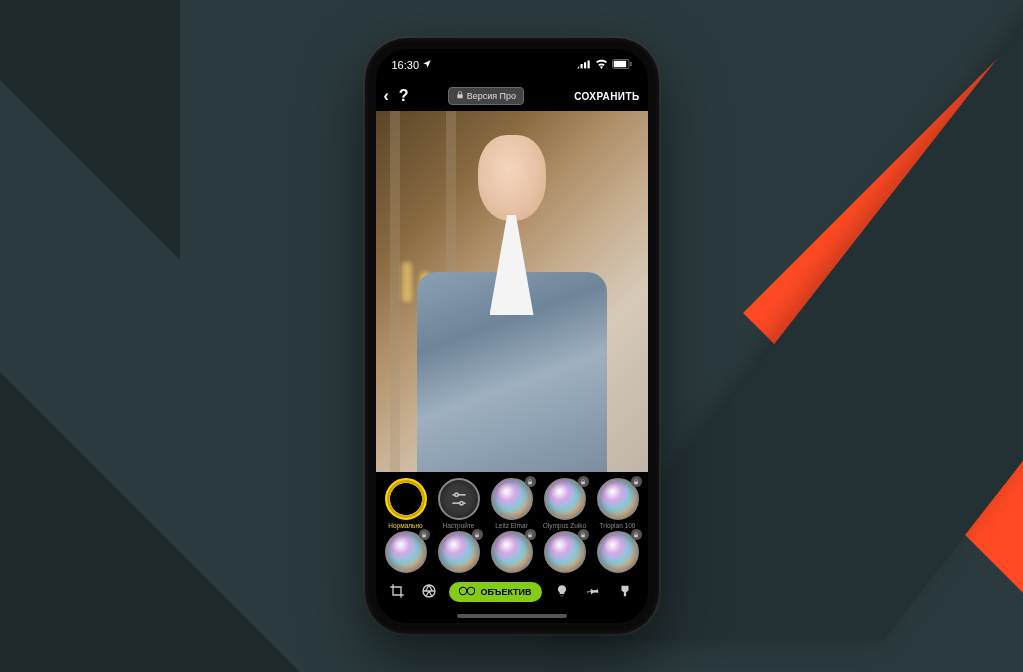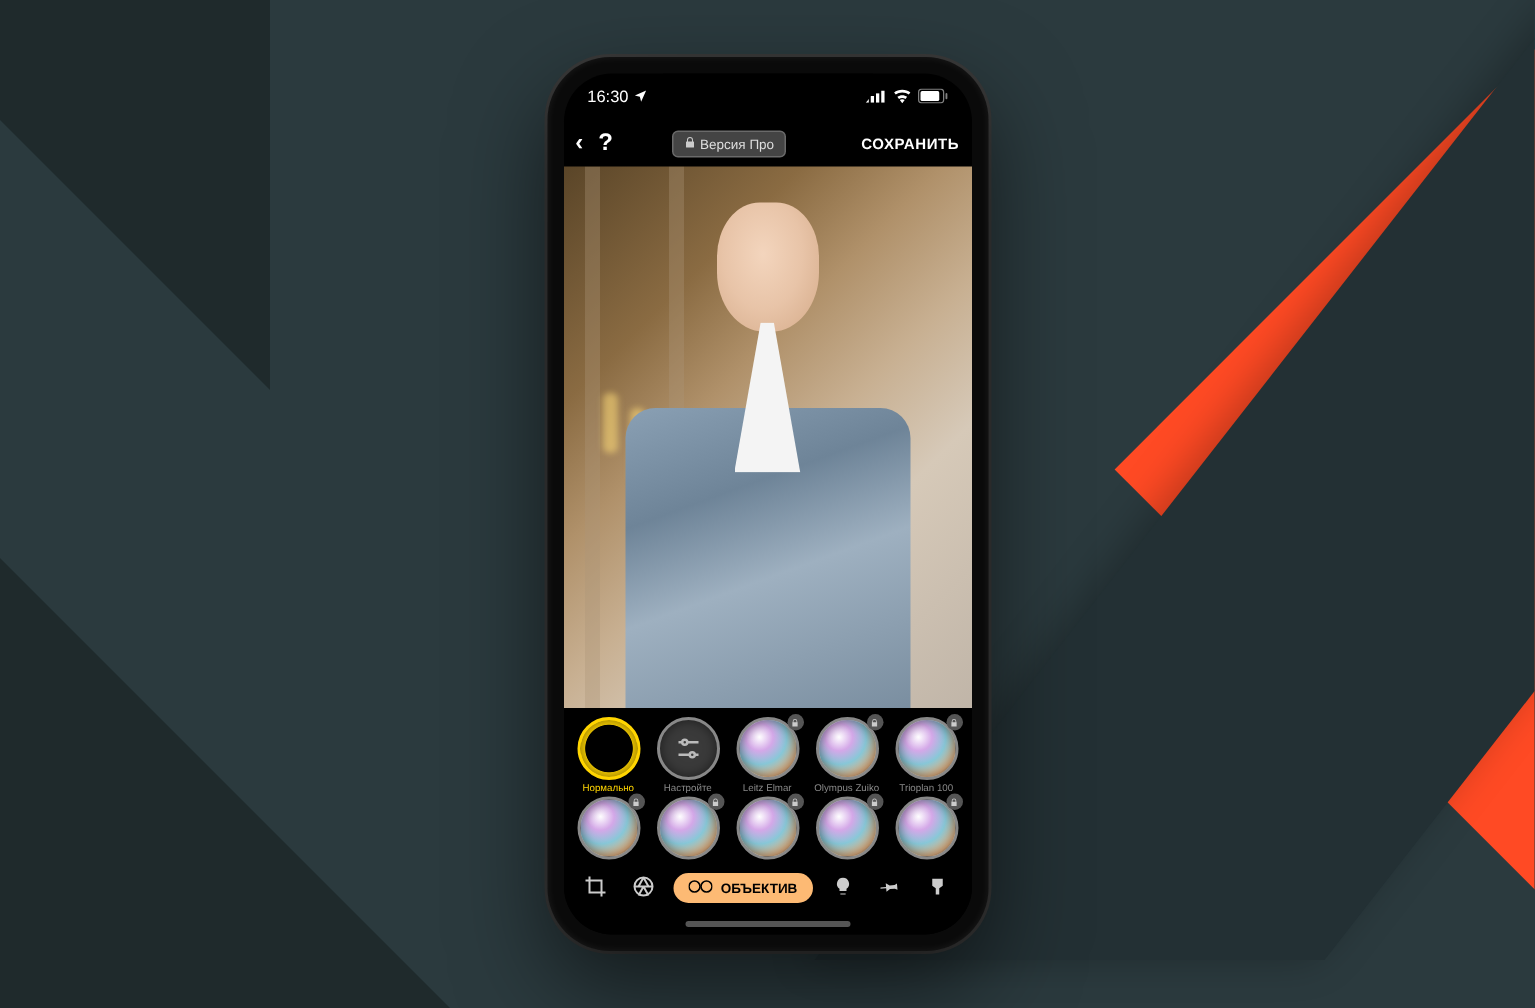--- a/index.html
+++ b/index.html
@@ -184,21 +184,21 @@
 .toolbar {
   height: 34px;
   display: flex;
   align-items: center;
   justify-content: space-around;
   padding: 0 6px;
   background: #000;
 }
 .tool-icon { color: #ccc; font-size: 14px; width: 24px; text-align: center; }
 .lens-pill {
-  background: #fdba74;
+  background: #84cc16;
   color: #000;
   border-radius: 14px;
   padding: 4px 10px;
   font-size: 9px;
   font-weight: 700;
   display: flex;
   align-items: center;
   gap: 5px;
 }
 .home-ind {

